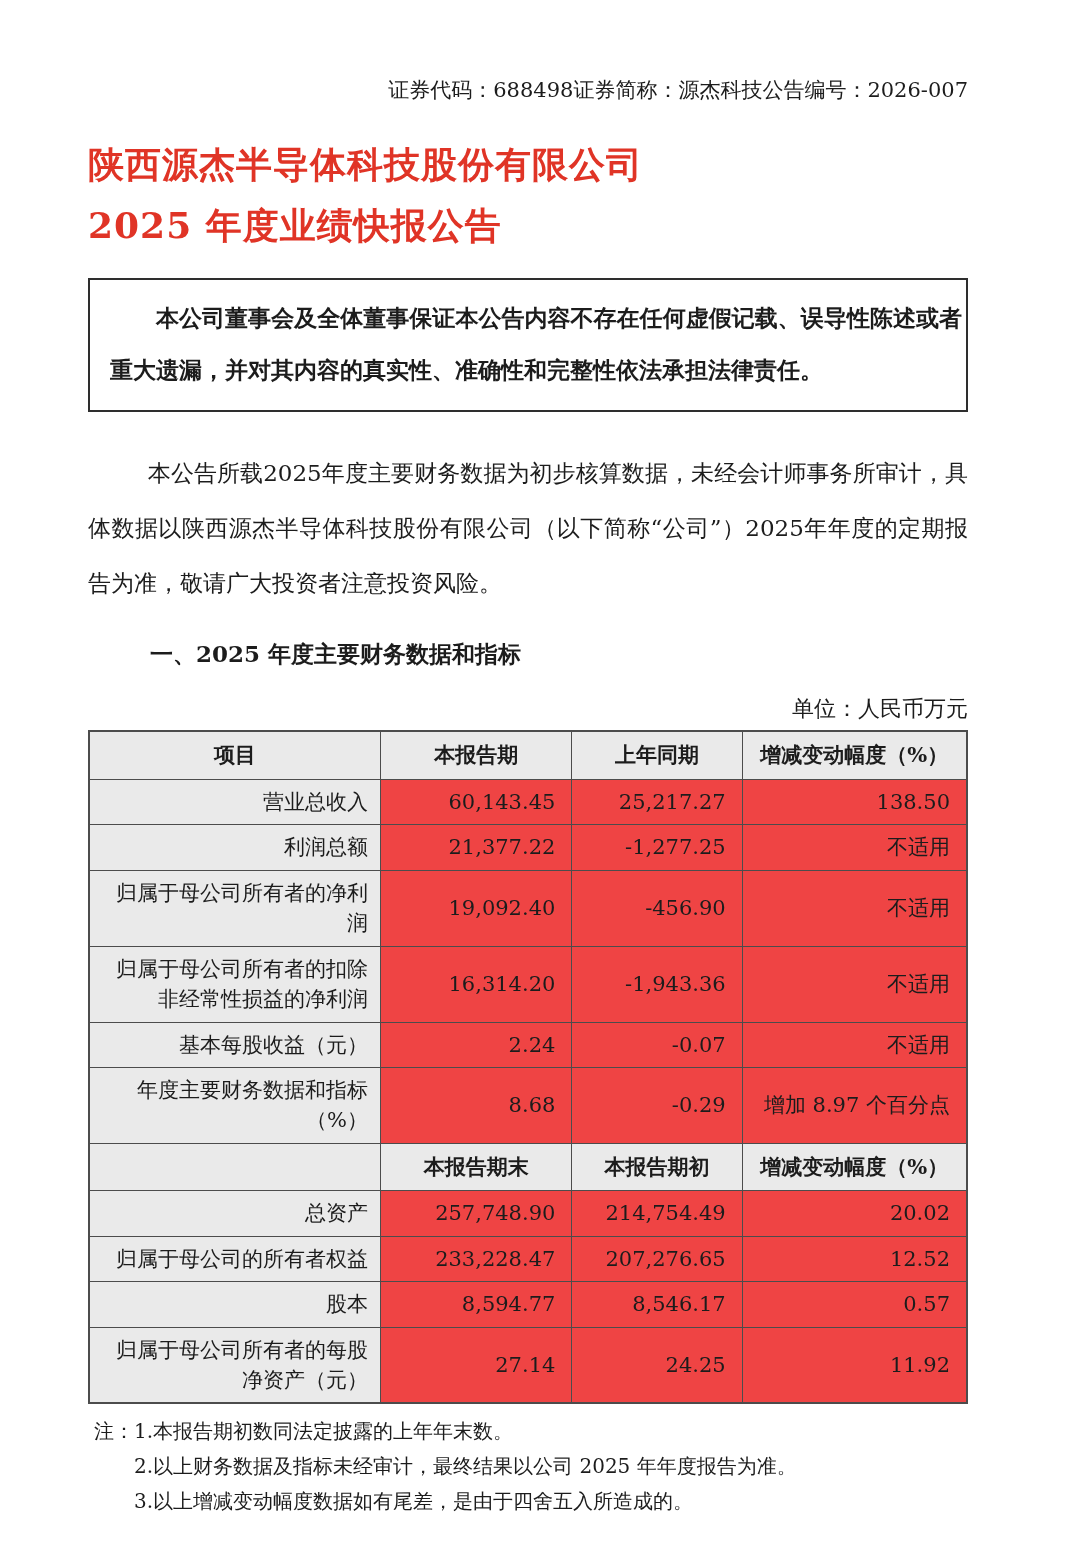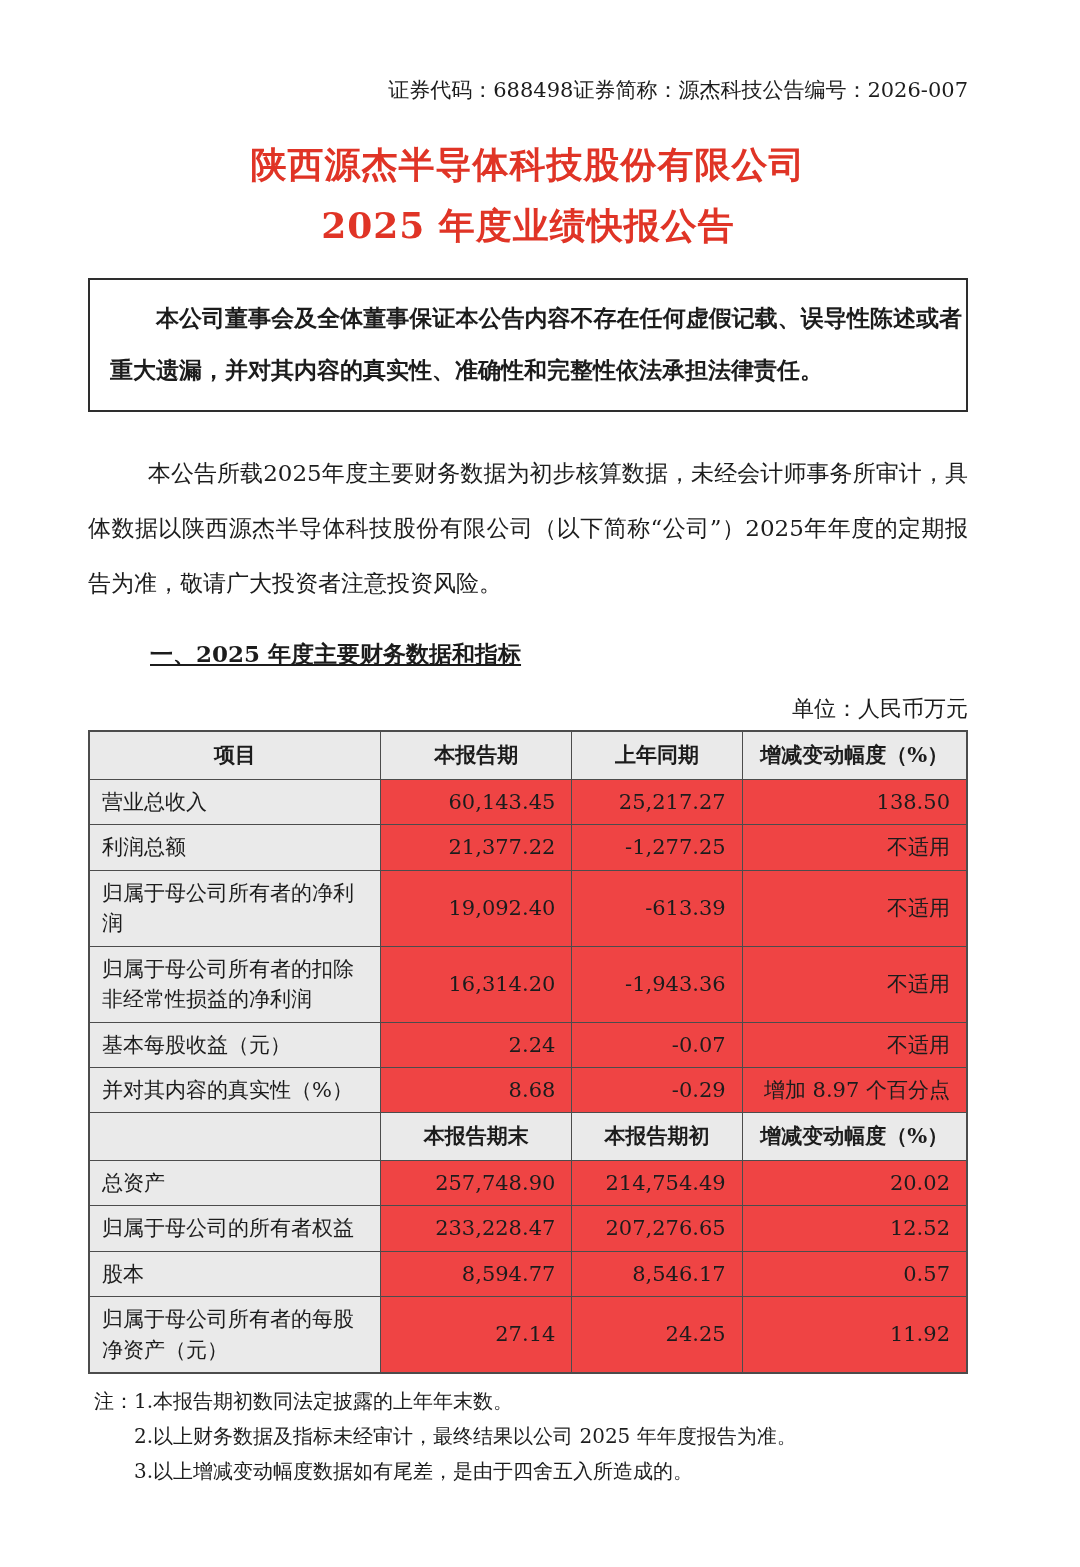--- a/index.html
+++ b/index.html
@@ -10,57 +10,57 @@
     font-family: "DejaVu Serif", "Liberation Serif", serif;
     color: var(--ink);
   }
   .page { padding: 76px 112px 0 88px; }
 
   .meta-row {
     display: flex; justify-content: flex-end; align-items: baseline;
     font-size: 21px; padding-left: 16px;
   }
 
-  .title-block { text-align: center; margin-top: 30px; }
+  .title-block { text-align: left; margin-top: 30px; }
   .title-line {
     color: var(--accent-red); font-weight: bold; font-size: 36px;
     line-height: 1.7; letter-spacing: 1px;
   }
 
   .disclaimer-box {
     margin-top: 22px; border: 2px solid #2e2e2e;
     padding: 12px 4px 14px 20px;
     font-weight: bold; font-size: 23px; line-height: 2.25;
     text-align: justify;
   }
   .disclaimer-box .indent { text-indent: 2em; display: block; }
 
   .intro-para {
     margin-top: 34px; font-size: 23px; line-height: 2.4;
     text-align: justify; text-indent: 2.6em;
   }
 
   .section-heading {
-    font-weight: bold; font-size: 23px; margin-top: 28px; padding-left: 62px; text-decoration: underline;
+    font-weight: bold; font-size: 23px; margin-top: 28px; padding-left: 62px;
   }
 
   .unit-note { text-align: right; font-size: 22px; margin-top: 24px; margin-bottom: 6px; }
 
   table.fin {
     width: 100%; border-collapse: collapse; table-layout: fixed;
     font-size: 21px; border: 2px solid var(--line);
   }
   table.fin td, table.fin th { border: 1px solid var(--line); line-height: 1.45; }
   col.c1 { width: 33.2%; } col.c2 { width: 21.8%; } col.c3 { width: 19.4%; } col.c4 { width: 25.6%; }
   .hdr-cell {
     background: var(--cell-gray); font-weight: bold; text-align: center;
     padding: 8px 16px;
   }
   .item-cell {
-    background: var(--cell-gray); text-align: left; padding: 7px 12px;
+    background: var(--cell-gray); text-align: right; padding: 7px 12px;
   }
   .num-cell { background: #ef4444; text-align: right; padding: 7px 16px 7px 4px; }
 
   .notes { margin-top: 10px; font-size: 20px; line-height: 1.75; }
   .notes .note-line { padding-left: 46px; }
   .notes .note-line.first { padding-left: 6px; }
 </style>
 </head>
 <body>
 
@@ -109,37 +109,37 @@
       </tr>
       <tr>
         <td class="item-cell">利润总额</td>
         <td class="num-cell">21,377.22</td>
         <td class="num-cell">-1,277.25</td>
         <td class="num-cell">不适用</td>
       </tr>
       <tr>
         <td class="item-cell">归属于母公司所有者的净利润</td>
         <td class="num-cell">19,092.40</td>
-        <td class="num-cell">-613.39</td>
+        <td class="num-cell">-456.90</td>
         <td class="num-cell">不适用</td>
       </tr>
       <tr>
         <td class="item-cell">归属于母公司所有者的扣除非经常性损益的净利润</td>
         <td class="num-cell">16,314.20</td>
         <td class="num-cell">-1,943.36</td>
         <td class="num-cell">不适用</td>
       </tr>
       <tr>
         <td class="item-cell">基本每股收益（元）</td>
         <td class="num-cell">2.24</td>
         <td class="num-cell">-0.07</td>
         <td class="num-cell">不适用</td>
       </tr>
       <tr>
-        <td class="item-cell">并对其内容的真实性（%）</td>
+        <td class="item-cell">年度主要财务数据和指标（%）</td>
         <td class="num-cell">8.68</td>
         <td class="num-cell">-0.29</td>
         <td class="num-cell">增加 8.97 个百分点</td>
       </tr>
       <tr>
         <td class="hdr-cell"></td>
         <td class="hdr-cell">本报告期末</td>
         <td class="hdr-cell">本报告期初</td>
         <td class="hdr-cell">增减变动幅度（%）</td>
       </tr>

